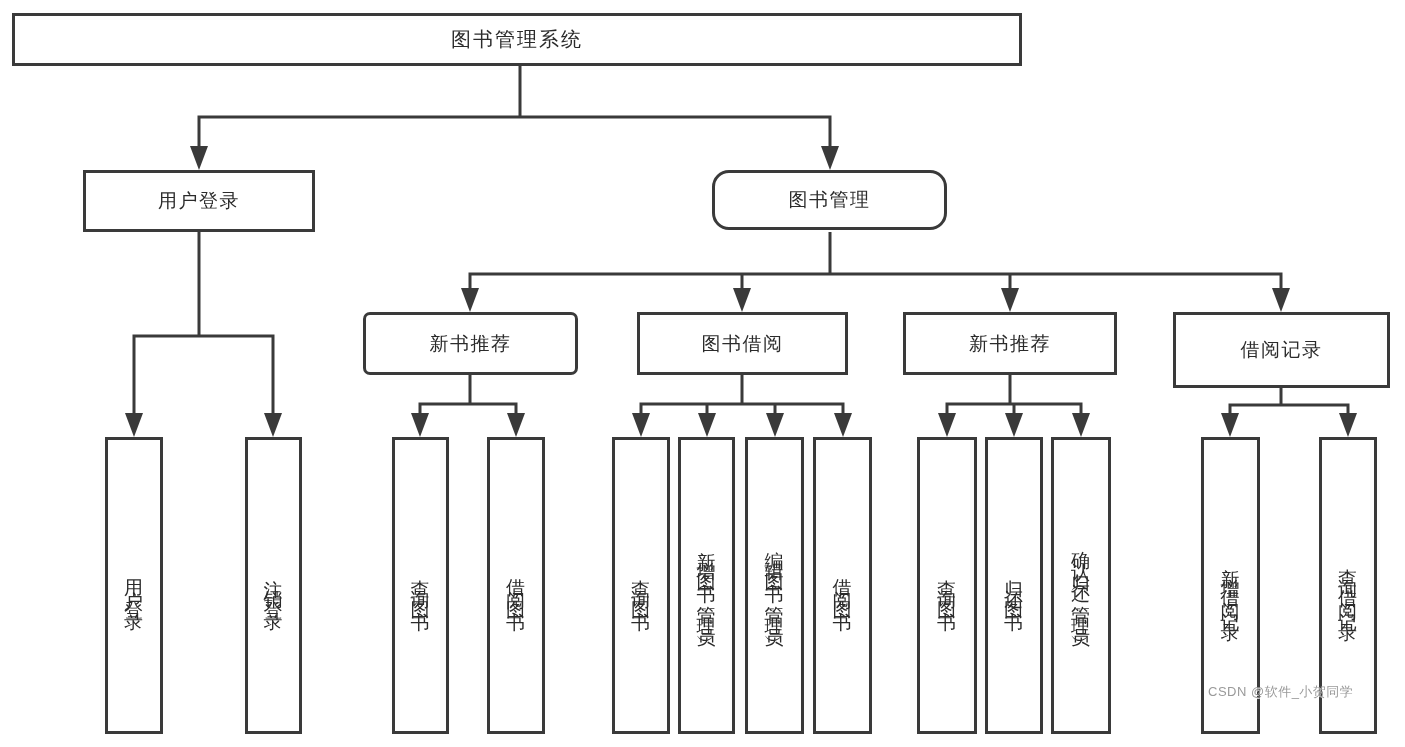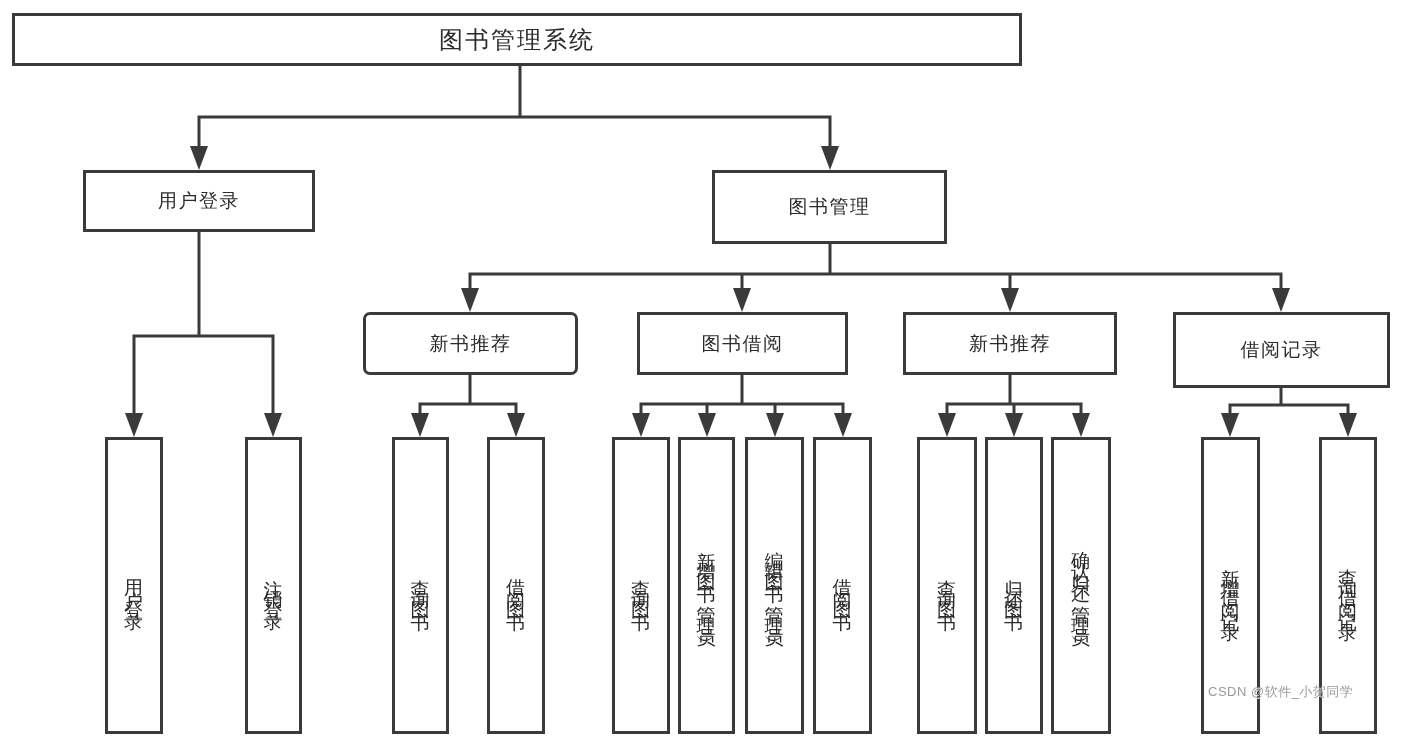--- a/index.html
+++ b/index.html
@@ -38,21 +38,21 @@
     display: flex;
     align-items: center;
     justify-content: center;
     text-align: center;
   }
   .hbox {
     font-size: 19px;
     letter-spacing: 1.5px;
     white-space: nowrap;
   }
-  .rootbox { font-size: 24px; letter-spacing: 2px; }
+  .rootbox { font-size: 20px; letter-spacing: 2px; }
   .vbox .vlabel {
     display: block;
     writing-mode: vertical-rl;
     text-orientation: mixed;
     font-size: 19px;
     letter-spacing: 11px;
     line-height: 1;
     white-space: nowrap;
   }
   .watermark {
@@ -63,21 +63,21 @@
     letter-spacing: 0.5px;
     color: var(--watermark);
     white-space: nowrap;
     text-shadow: 1px 1px 0 rgba(255,255,255,0.8);
     z-index: 5;
     margin-left: 24px;
   }
   
   #n-root        { left: 12px;   top: 13px;  width: 1010px; height: 53px; }
   #n-user-login  { left: 83px;   top: 170px; width: 232px;  height: 62px; }
-  #n-book-mgmt   { left: 712px;  top: 170px; width: 235px;  height: 74px; }
+  #n-book-mgmt   { left: 712px;  top: 170px; width: 235px;  height: 60px; border-radius: 17px; }
   #n-nbr         { left: 363px;  top: 312px; width: 215px;  height: 63px; border-radius: 7px; }
   #n-bb          { left: 637px;  top: 312px; width: 211px;  height: 63px; }
   #n-cb          { left: 903px;  top: 312px; width: 214px;  height: 63px; }
   #n-br          { left: 1173px; top: 312px; width: 217px;  height: 76px; }
   .leaf { top: 437px; height: 297px; }
   #n-ul-login    { left: 105px;  width: 58px; }
   #n-ul-logout   { left: 245px;  width: 57px; }
   #n-nbr-query   { left: 392px;  width: 57px; }
   #n-nbr-borrow  { left: 487px;  width: 58px; }
   #n-bb-query    { left: 612px;  width: 58px; }

